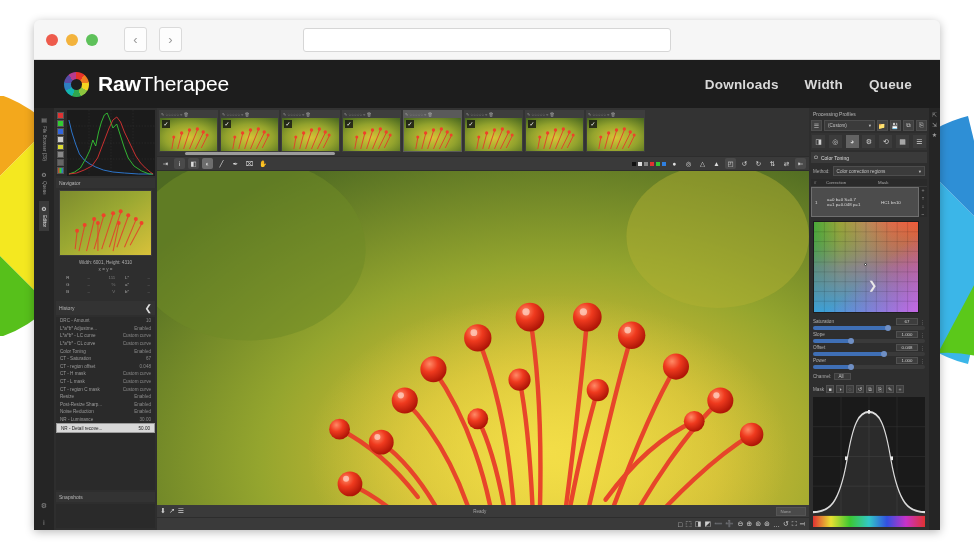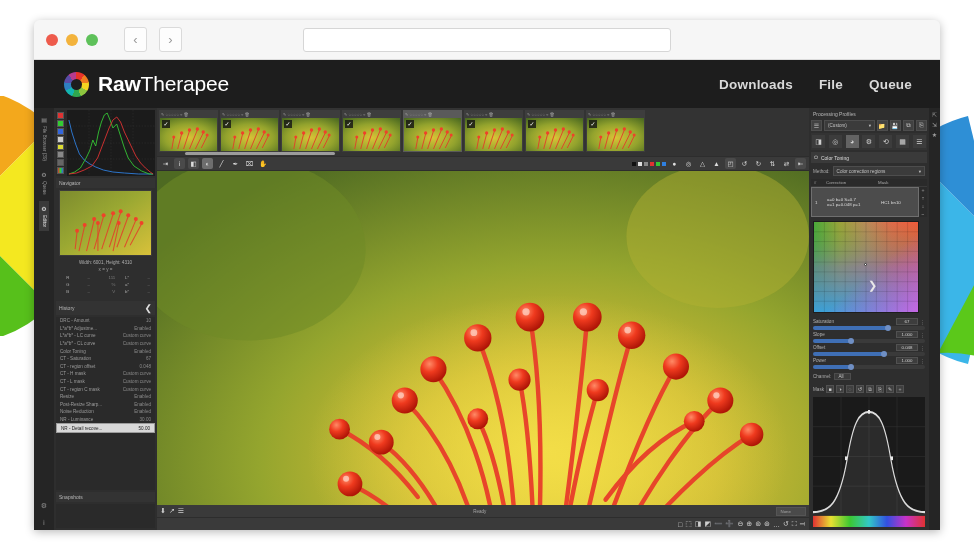--- a/index.html
+++ b/index.html
@@ -403,21 +403,21 @@
 
   <div id="siteheader">
     <div id="logo-wrap">
       <span id="logo-wheel"></span>
       <span id="logo-text">
         <span class="bold">Raw</span><span class="light">Therapee</span>
       </span>
     </div>
     <nav id="sitenav">
       <a>Downloads</a>
-      <a>File</a>
+      <a>Width</a>
       <a>Queue</a>
     </nav>
   </div>
 
   <div id="app">
 
     <div id="tabrail">
       <div class="vtab">
         <span class="vicon">▤</span>
         <span>File Browser (39)</span>

